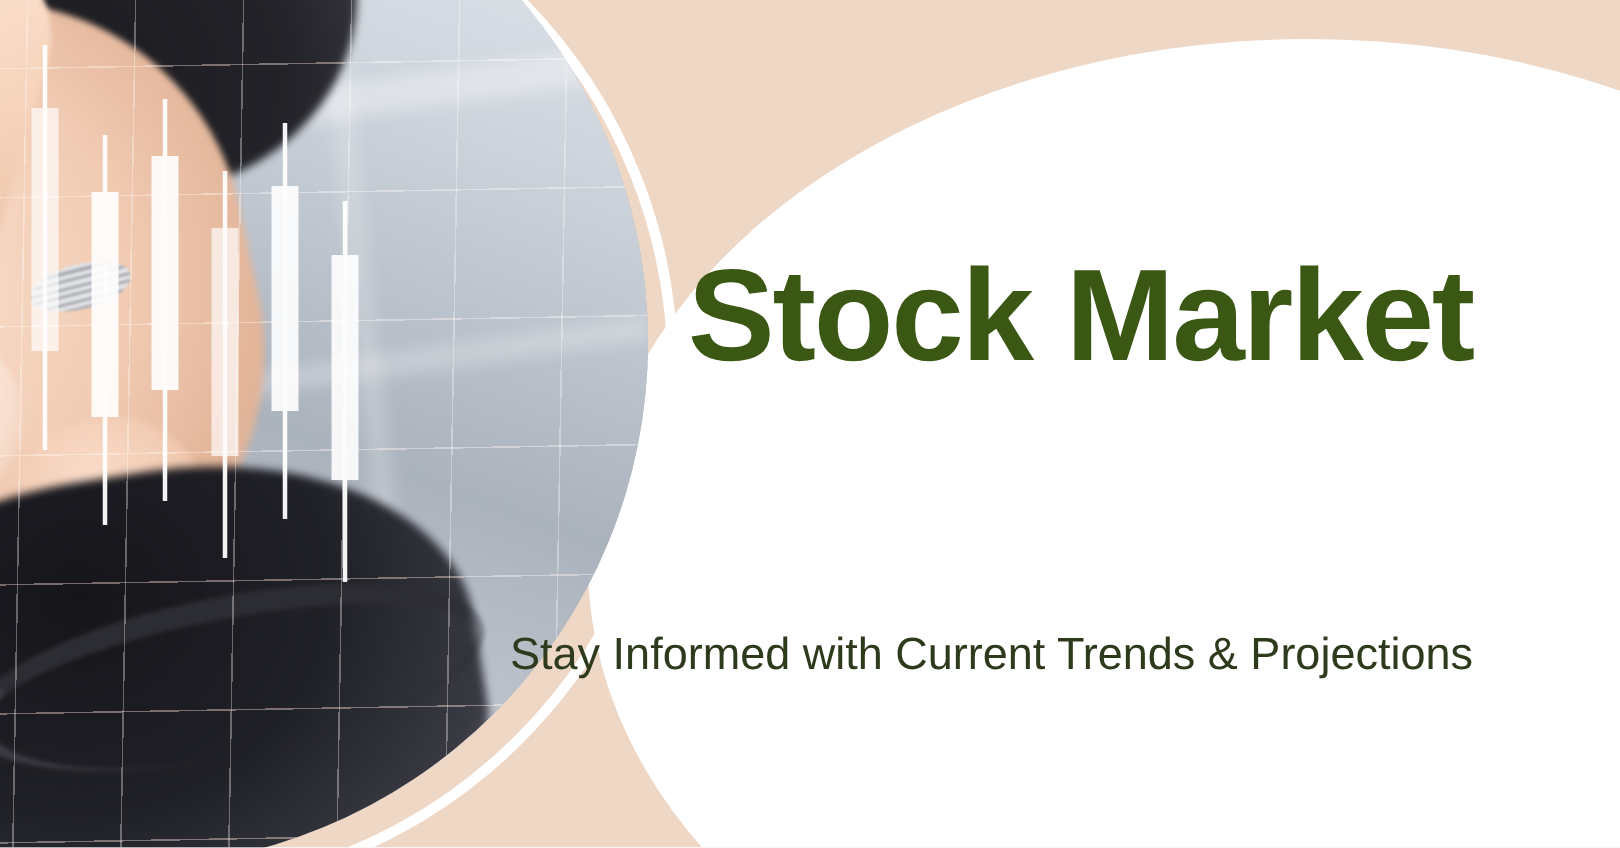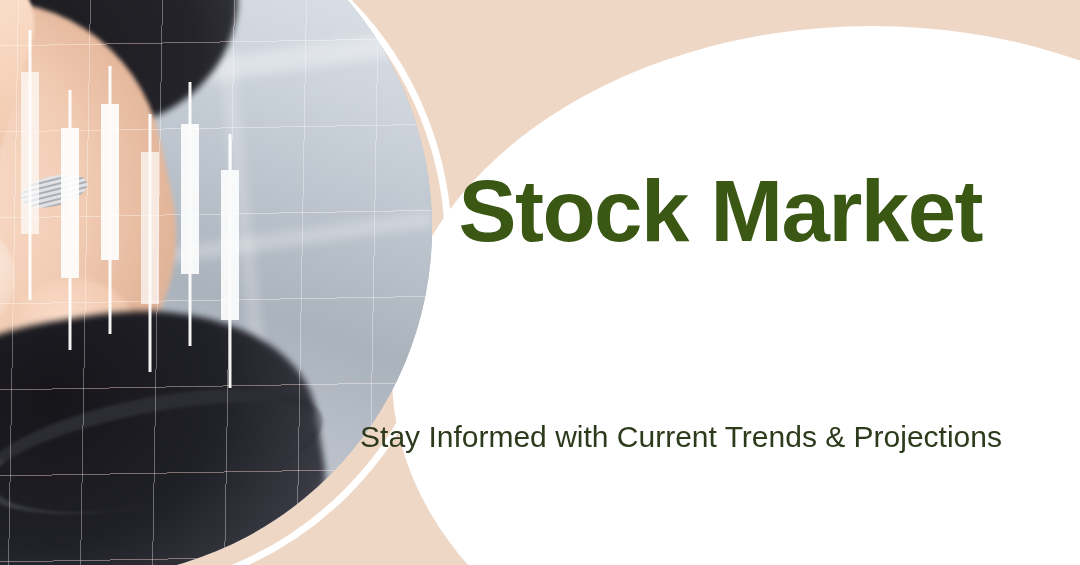--- a/index.html
+++ b/index.html
@@ -240,21 +240,20 @@
   .subhead {
     position: absolute;
     left: 320px;
     top: 416px;
     width: 662px;
     text-align: right;
     font-size: 30px;
     line-height: 1.42;
     font-weight: 400;
     color: #2e3a1c;
-    padding-left: 20px;
   }
 </style>
 </head>
 <body>
 
 <div id="banner">
 
   <div class="beige-plate"></div>
 
   <div class="white-blob"></div>

